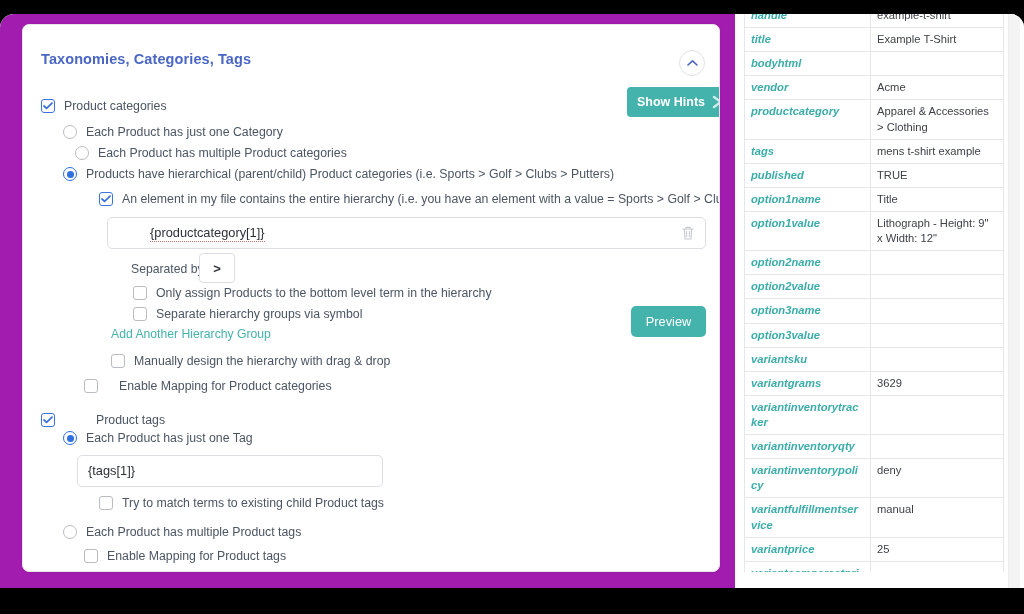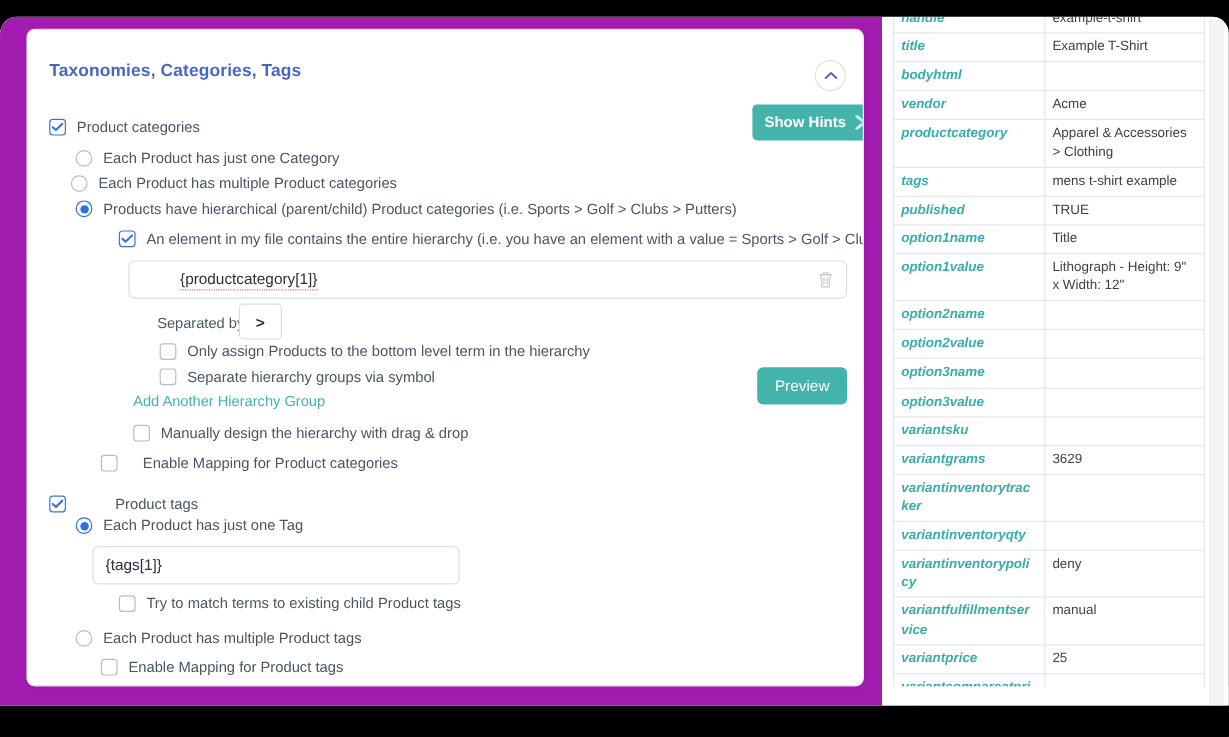--- a/index.html
+++ b/index.html
@@ -292,21 +292,21 @@
               </svg>
           </span>
           <span class="lbl">Product categories</span>
         </div>
 
         <div class="row" style="left:40px; top:100px;">
           <span class="rd"></span>
           <span class="lbl">Each Product has just one Category</span>
         </div>
 
-        <div class="row" style="left:36px; top:121px;">
+        <div class="row" style="left:52px; top:121px;">
           <span class="rd"></span>
           <span class="lbl">Each Product has multiple Product categories</span>
         </div>
 
         <div class="row" style="left:40px; top:142px;">
           <span class="rd checked">
               <span class="dot"></span>
             </span>
           <span class="lbl">Products have hierarchical (parent/child) Product categories (i.e. Sports &gt; Golf &gt; Clubs &gt; Putters)</span>
         </div>

